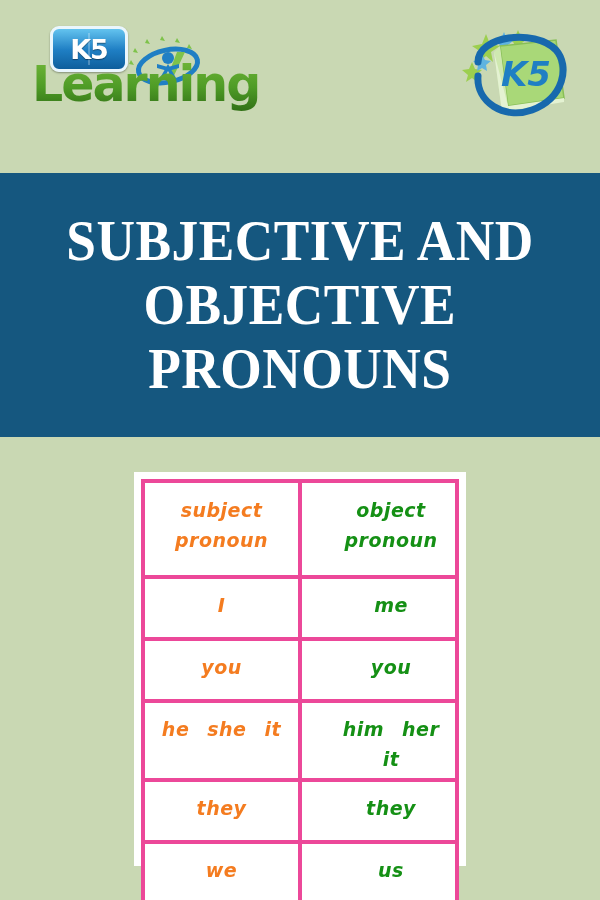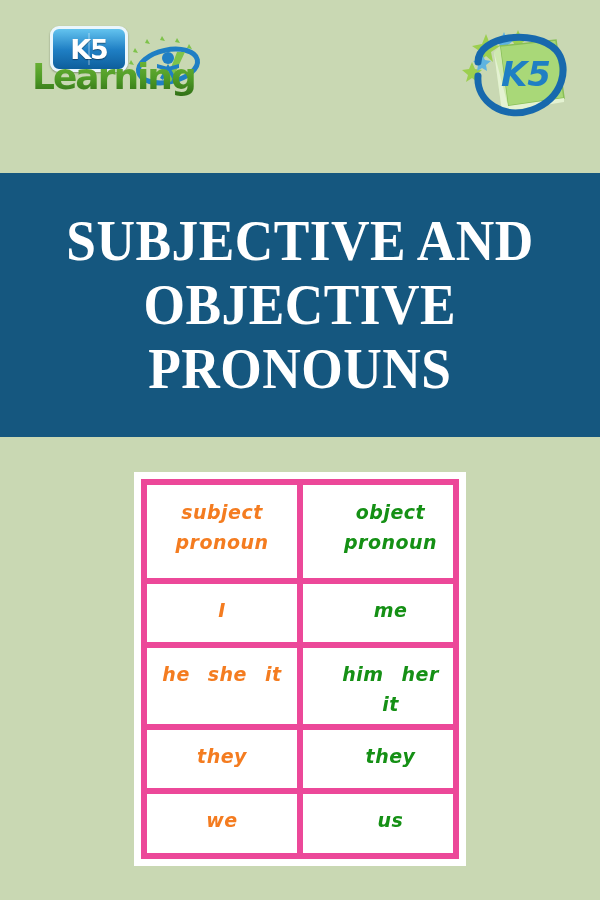--- a/index.html
+++ b/index.html
@@ -70,21 +70,21 @@
     width: 2px;
     margin-left: -1px;
     background: rgba(255,255,255,0.25);
   }
   .learning-text {
     position: absolute;
     left: 0;
     top: 30px;
     font-family: "DejaVu Sans", sans-serif;
     font-weight: bold;
-    font-size: 36px;
+    font-size: 49px;
     letter-spacing: -2px;
     color: #4e9b26;
     background: linear-gradient(180deg,#74b93a 0%, #4e9b26 55%, #2f6d15 100%);
     -webkit-background-clip: text;
     background-clip: text;
     -webkit-text-fill-color: transparent;
     text-shadow: none;
   }
   .swoosh-mark {
     position: absolute;
@@ -139,21 +139,21 @@
     padding: 7px;
   }
   .pronoun-table {
     width: 100%;
     height: 100%;
     border-collapse: collapse;
     table-layout: fixed;
     box-sizing: border-box;
   }
   .pronoun-table td {
-    border: 6px solid #ec4899;
+    border: 4px solid #ec4899;
     padding: 0;
     vertical-align: top;
     text-align: center;
     background: #ffffff;
   }
   .cell-inner {
     padding-top: 11px;
     padding-bottom: 4px;
     font-family: "DejaVu Sans", sans-serif;
     font-style: italic;
@@ -248,20 +248,28 @@
 
         <tr class="data-row">
           <td class="col-subject">
             <div class="cell-inner">I</div>
           </td>
           <td class="col-object">
             <div class="cell-inner">me</div>
           </td>
         </tr>
 
+        <tr class="data-row">
+          <td class="col-subject">
+            <div class="cell-inner">you</div>
+          </td>
+          <td class="col-object">
+            <div class="cell-inner">you</div>
+          </td>
+        </tr>
 
         <tr class="data-row">
           <td class="col-subject">
             <div class="cell-inner multi">
               <span>he</span><span>she</span><span>it</span>
             </div>
           </td>
           <td class="col-object">
             <div class="cell-inner multi">
               <span>him</span><span>her</span><span>it</span>

